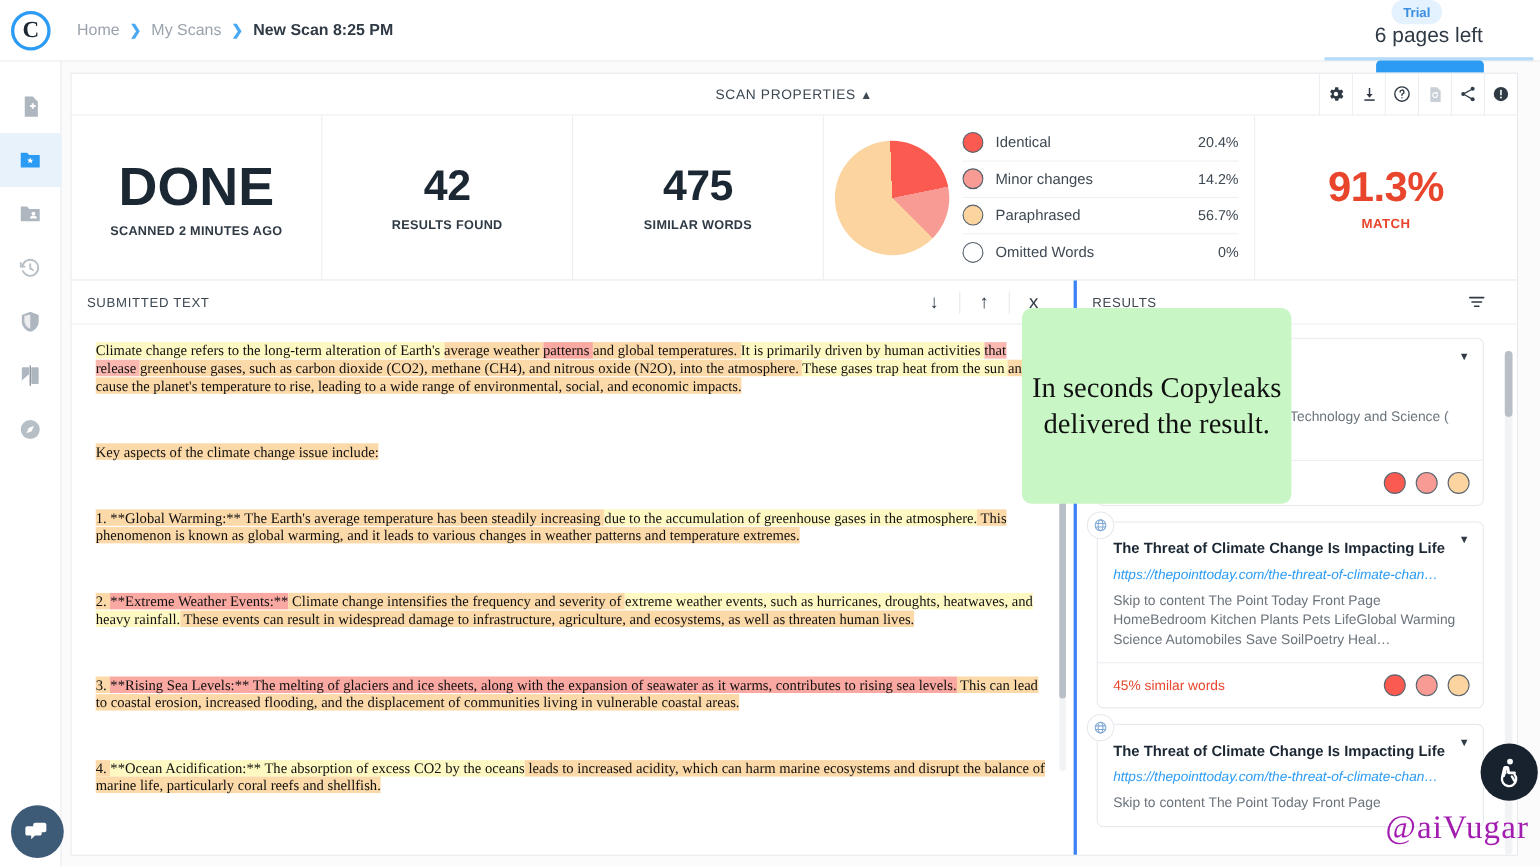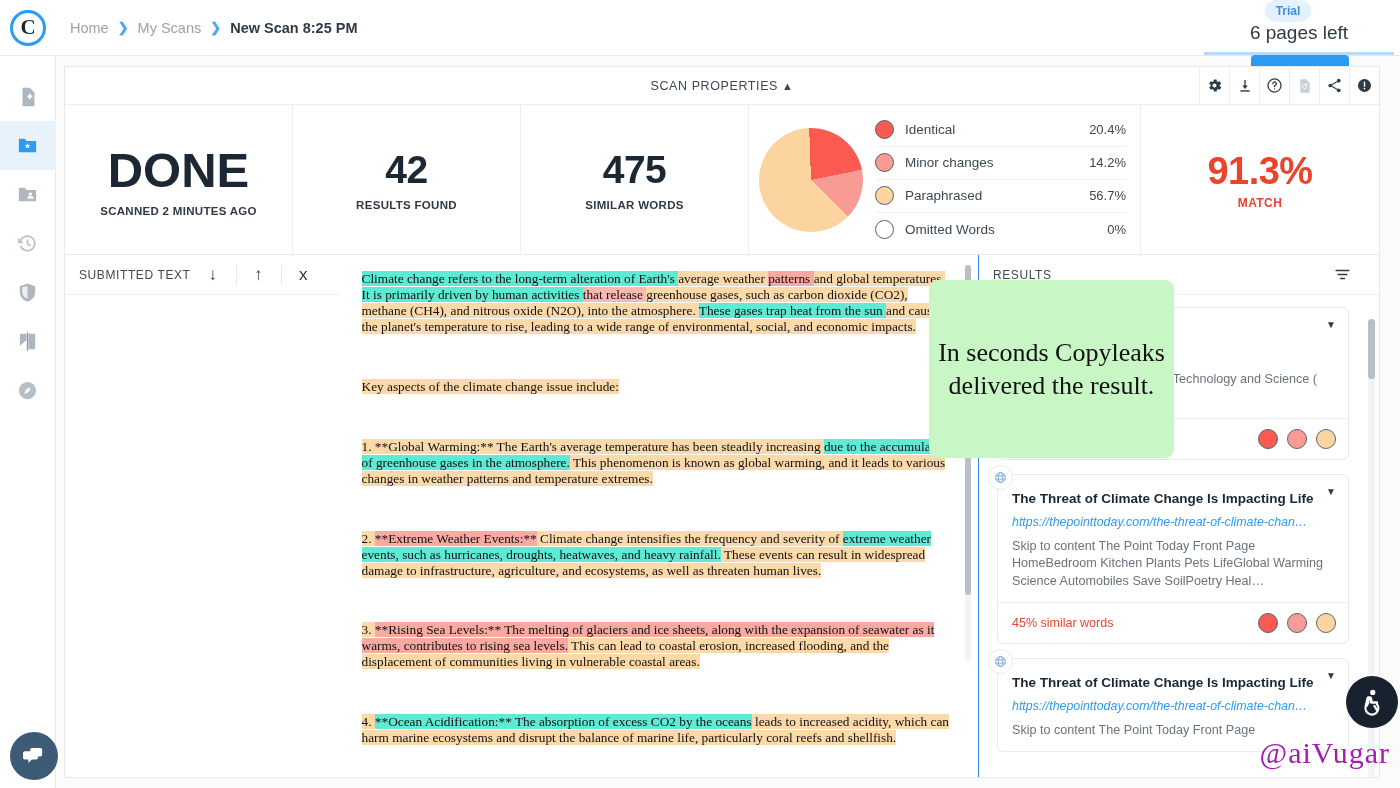--- a/index.html
+++ b/index.html
@@ -117,41 +117,41 @@
   }
   .legend-row:last-child { border-bottom: none; }
   .legend-dot { width: 19px; height: 19px; border-radius: 50%; border: 1px solid #55606b; margin-right: 11px; }
   .legend-val { margin-left: auto; font-size: 13px; color: #3d4852; }
   .match-cell { flex: 0 0 238px; display: flex; flex-direction: column; align-items: center; justify-content: center; }
   .match-pct { font-size: 38px; font-weight: bold; color: #e8452c; letter-spacing: -0.5px; }
   .match-lbl { font-size: 12px; font-weight: bold; color: #e8452c; letter-spacing: .4px; margin-top: 3px; }
 
   
   .panes { display: flex; height: 522px; }
-  .pane-left { flex: 1; border-right: 1px solid #3b82f6; display: flex; }
+  .pane-left { flex: 1; border-right: 3px solid #3b82f6; display: flex; flex-direction: column; }
   .pane-right { flex: 0 0 400px; display: flex; flex-direction: column; }
   .pane-head {
     height: 40px; display: flex; align-items: center; padding: 0 14px;
     font-size: 12px; color: #3d4852; letter-spacing: .6px; border-bottom: 1px solid #eceff2;
   }
   .pane-tools { margin-left: auto; display: flex; align-items: center; gap: 0; }
   .pane-tool {
     width: 45px; display: flex; align-items: center; justify-content: center;
     cursor: pointer; color: #2f3a45; font-size: 17px;
   }
   .pane-tool + .pane-tool { border-left: 1px solid #e6e9ed; }
 
   
   .doc-wrap { flex: 1; position: relative; overflow: hidden; padding: 16px 22px 0 22px; }
   .doc {
     font-family: "Liberation Serif", serif; font-size: 13.3px; line-height: 1.2;
     color: #111; text-align: left;
   }
   .doc p { margin-bottom: 44px; }
-  .hl-id { background: #5eead4; }
+  .hl-id { background: #fef9c3; }
   .hl-min { background: #f9a9a2; }
   .hl-min2 { background: #fbb8b0; }
   .hl-par { background: #fcd9a8; }
   .doc-scroll {
     position: absolute; right: 7px; top: 10px; width: 6px; height: 396px;
     background: #f1f3f5; border-radius: 3px;
   }
   .doc-scroll i { display: block; width: 6px; height: 330px; background: #b9bfc6; border-radius: 3px; }
 
   

